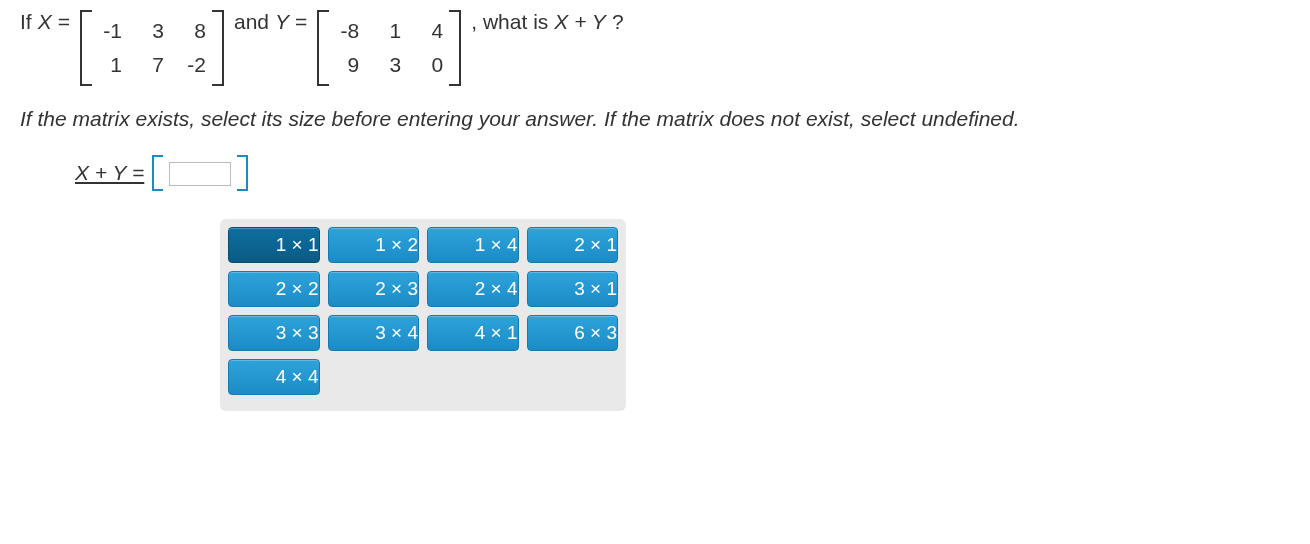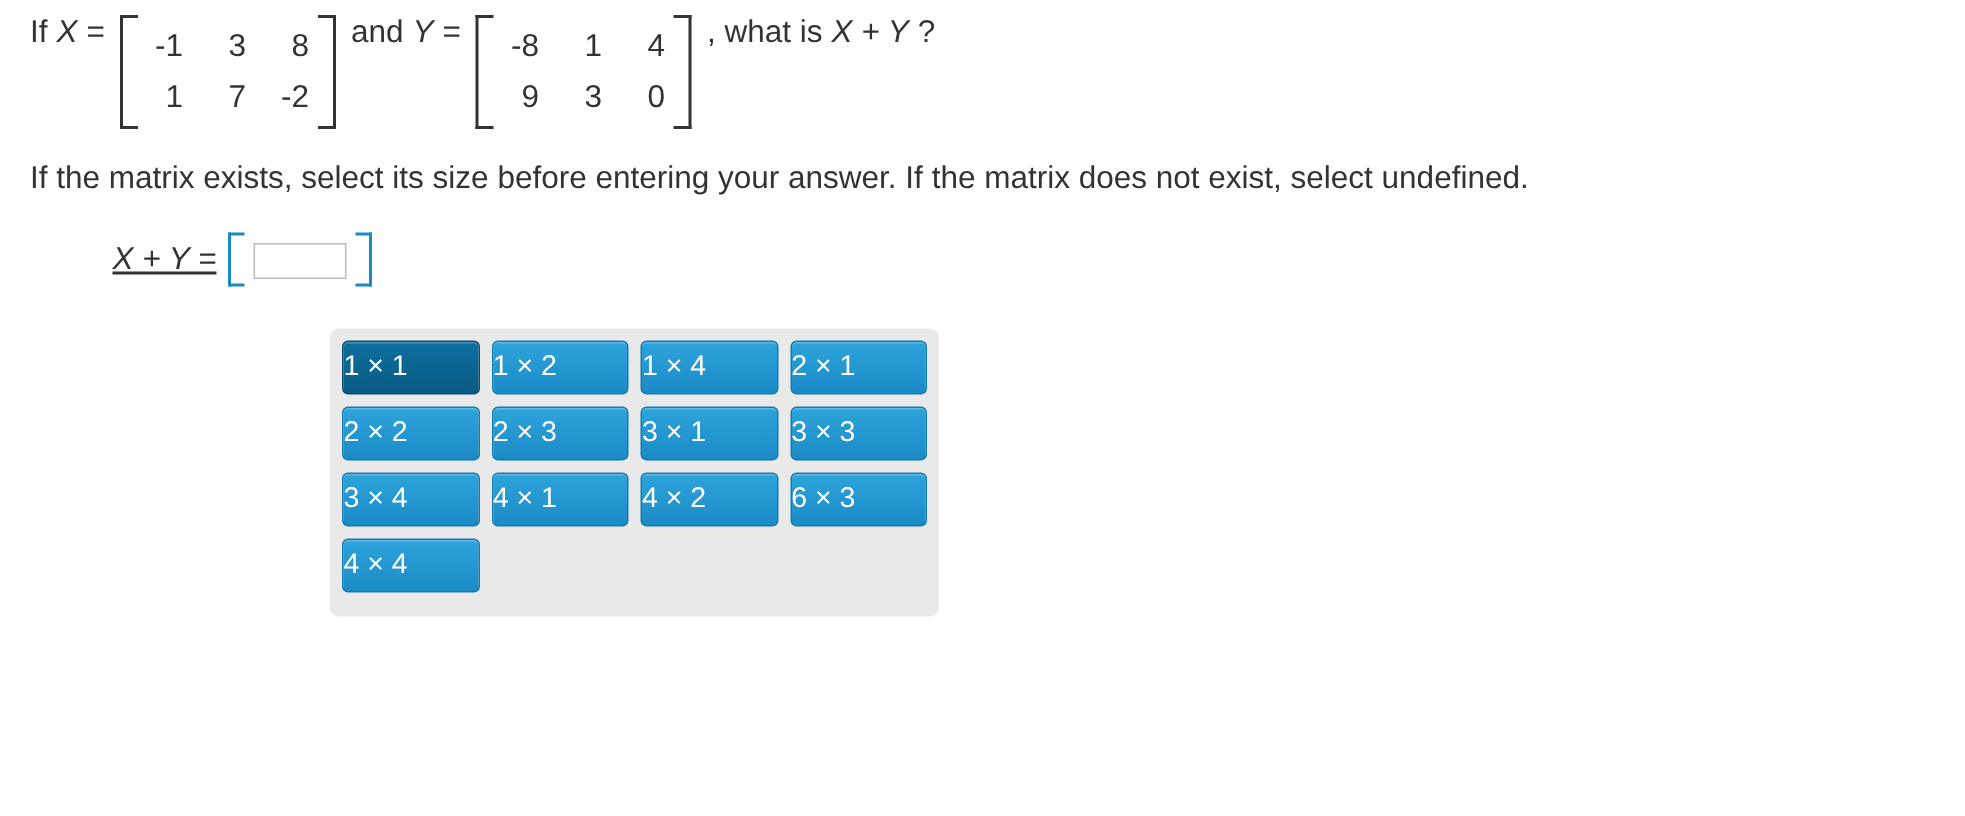--- a/index.html
+++ b/index.html
@@ -45,20 +45,21 @@
     align-items: center;
     padding: 4px 6px;
     column-gap: 18px;
   }
   .matrix .cells span {
     text-align: right;
     min-width: 24px;
     font-family: Verdana, Geneva, sans-serif;
   }
   .instruction {
+    font-style: italic;
     margin: 10px 0 22px 0;
     line-height: 1.4;
   }
   .answer-row {
     display: flex;
     align-items: center;
     margin-left: 55px;
     margin-bottom: 28px;
   }
   .answer-row .lbl {
@@ -108,21 +109,21 @@
     gap: 8px;
     margin-bottom: 8px;
   }
   .size-btn, .undef-btn {
     background: linear-gradient(#2ea3db, #1b8bc6);
     color: #fff;
     border: 1px solid #157aad;
     border-radius: 4px;
     font-size: 19px;
     font-family: Verdana, Geneva, sans-serif;
-    text-align: left;
+    text-align: right;
     padding: 6px 0;
     cursor: pointer;
     box-shadow: inset 0 1px 0 rgba(255,255,255,0.25);
   }
   .size-btn.selected {
     background: linear-gradient(#0d6fa0, #0a5b84);
     border-color: #084d70;
   }
   .undef-btn {
     width: 100%;
@@ -185,21 +186,21 @@
 </div>
 
 <div class="size-panel">
   <div class="size-grid">
     <button class="size-btn selected">1 × 1</button>
     <button class="size-btn">1 × 2</button>
     <button class="size-btn">1 × 4</button>
     <button class="size-btn">2 × 1</button>
     <button class="size-btn">2 × 2</button>
     <button class="size-btn">2 × 3</button>
+    <button class="size-btn">2 × 4</button>
     <button class="size-btn">3 × 1</button>
     <button class="size-btn">3 × 3</button>
     <button class="size-btn">3 × 4</button>
     <button class="size-btn">4 × 1</button>
-    <button class="size-btn">4 × 2</button>
     <button class="size-btn">6 × 3</button>
     <button class="size-btn">4 × 4</button>
   </div>
 </div>
 
 </body></html>

